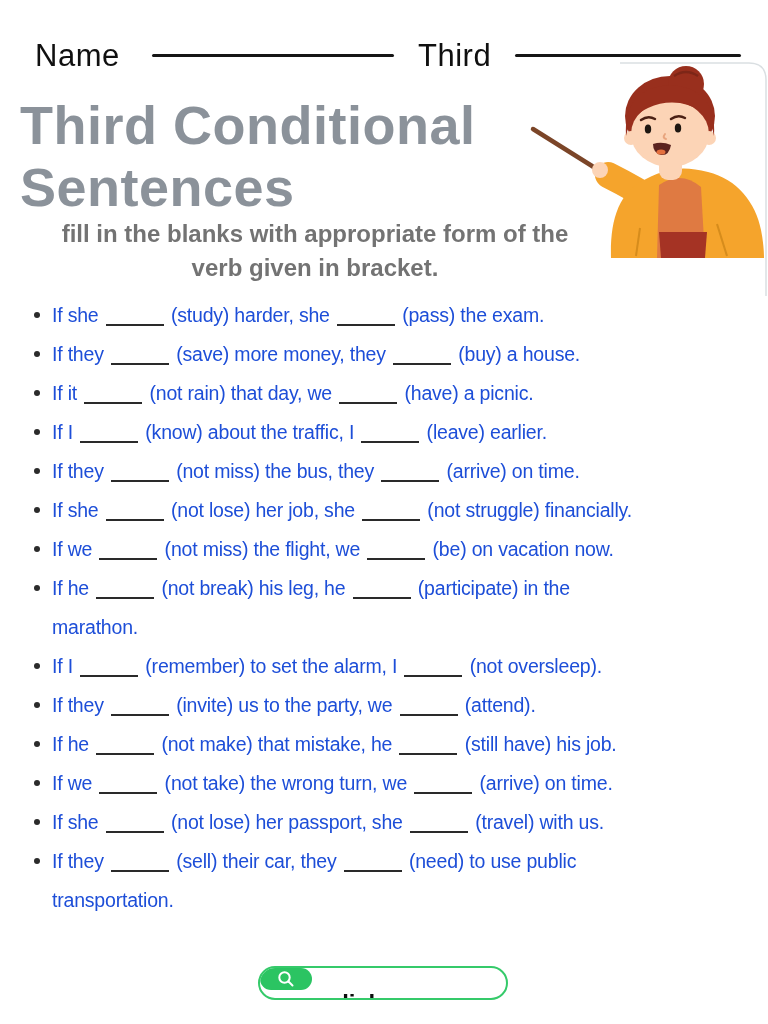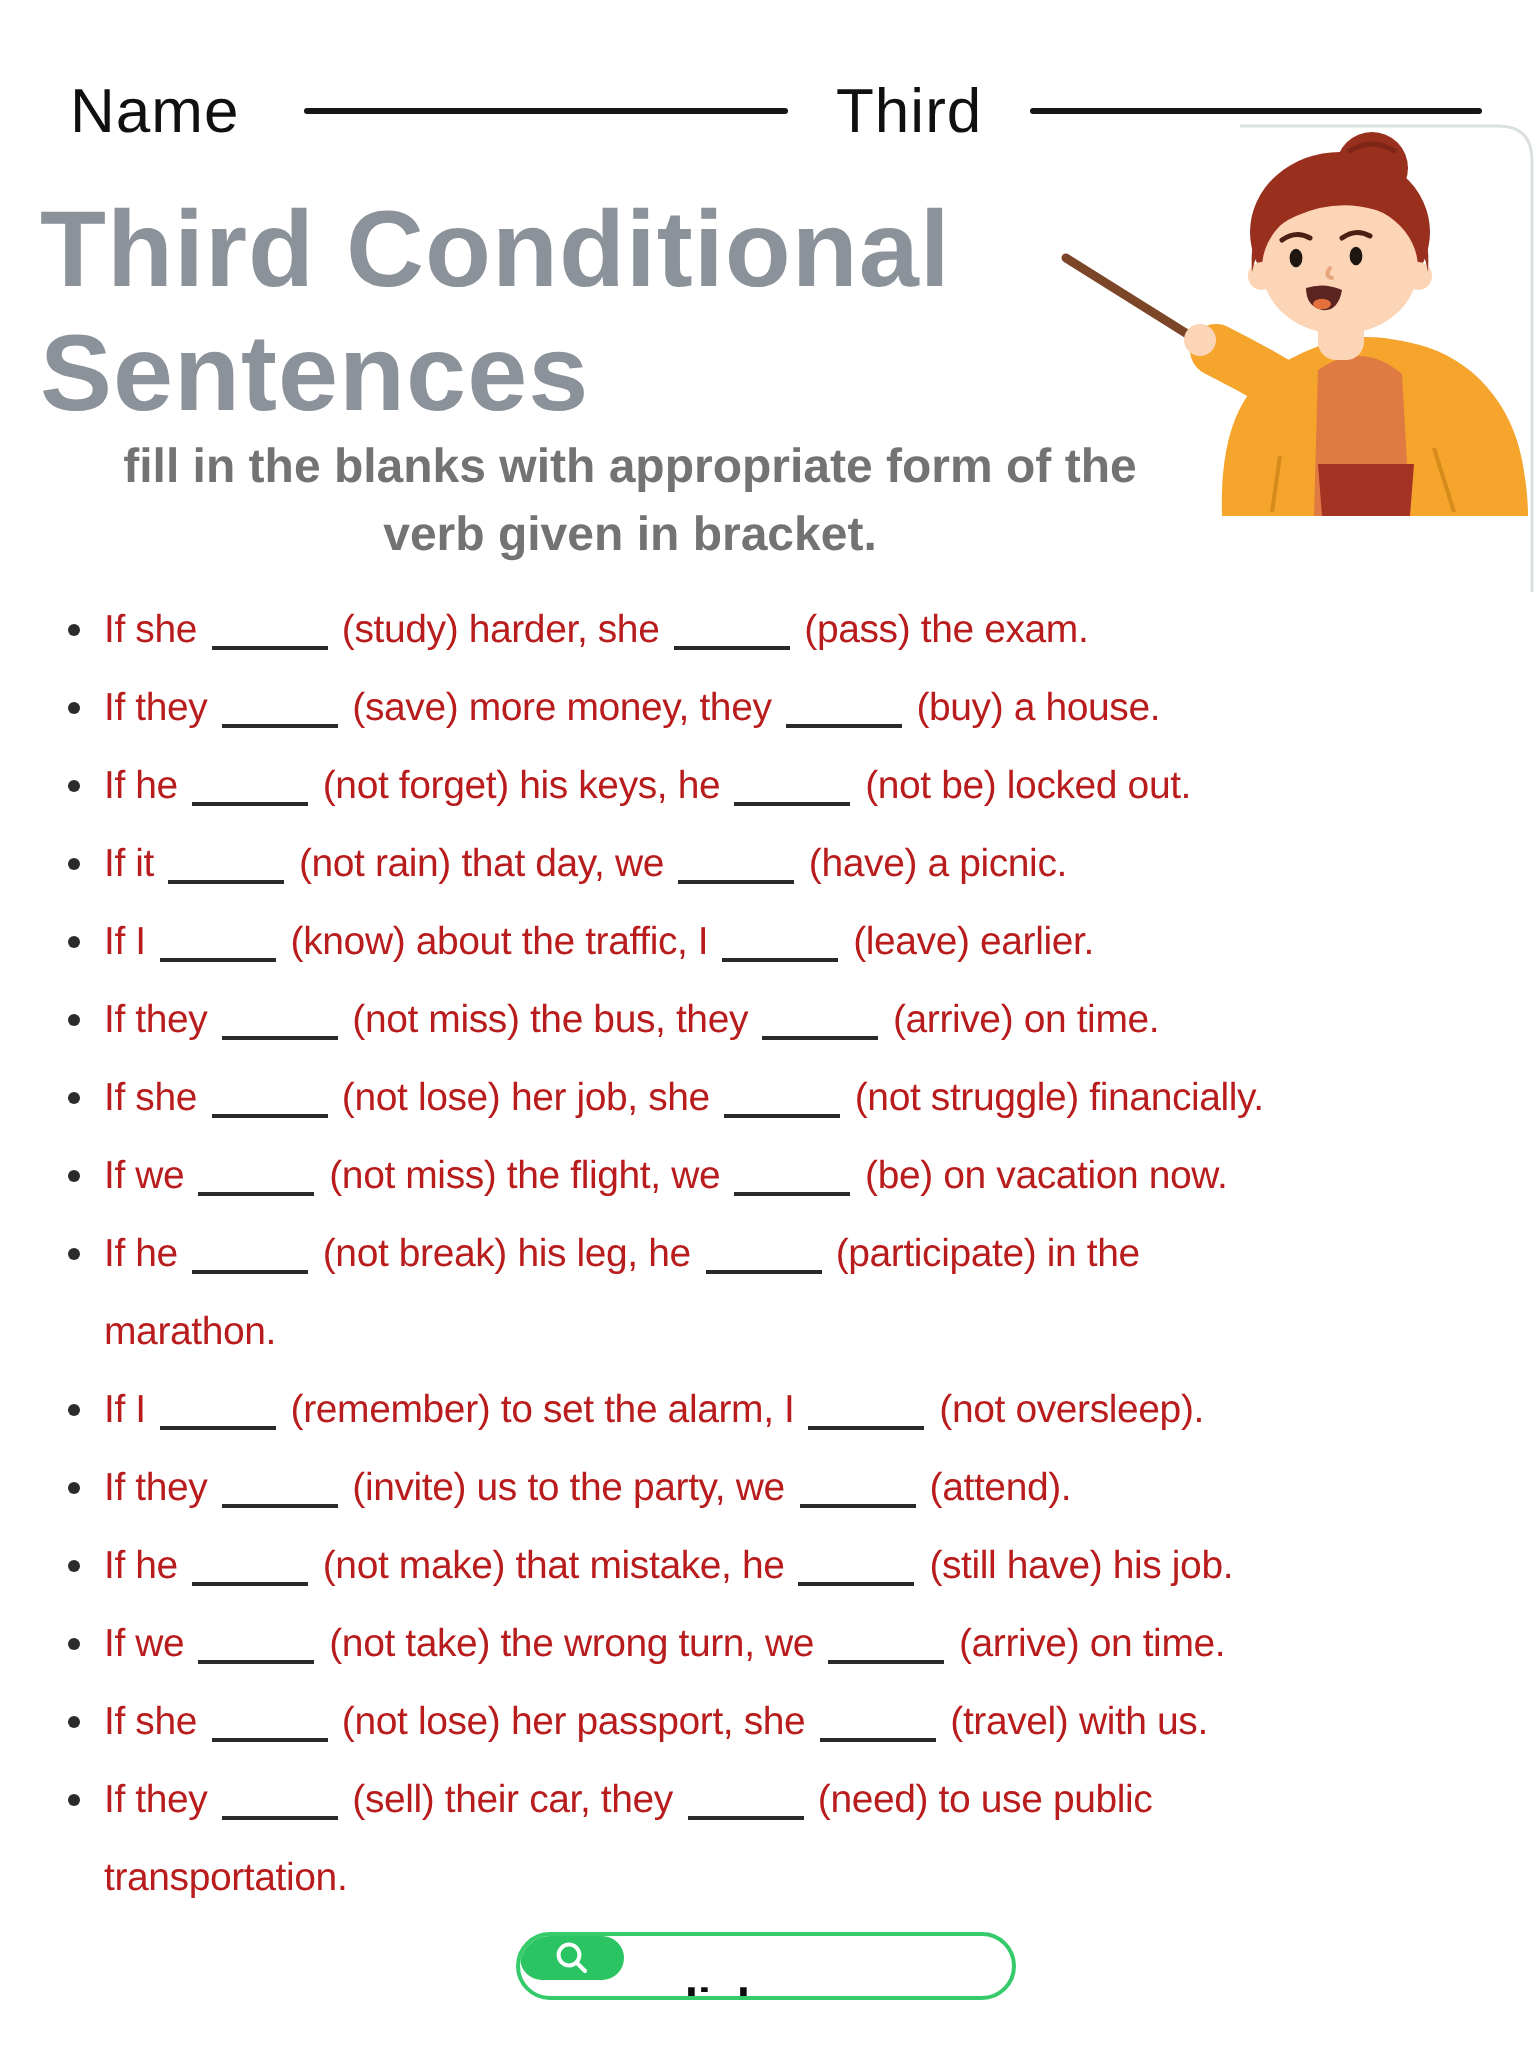--- a/index.html
+++ b/index.html
@@ -18,21 +18,21 @@
   .title{position:absolute;left:20px;top:94px;width:520px;
          font-weight:800;font-size:54px;line-height:62px;color:#8b929a;letter-spacing:.5px;}
 
   
   .instructions{position:absolute;left:25px;top:217px;width:580px;text-align:center;
                 font-weight:700;font-size:24px;line-height:34px;color:#737373;}
 
   
   .list{position:absolute;left:33px;top:296px;width:707px;}
   .sentence{position:relative;padding-left:19px;font-size:19.5px;line-height:39px;
-            color:#b91c1c;letter-spacing:-0.2px;}
+            color:#1d4ed8;letter-spacing:-0.2px;}
   .sentence::before{content:"";position:absolute;left:1px;top:16px;width:6px;height:6px;
             border-radius:50%;background:#2b2b2b;}
   .blank{display:inline-block;width:58px;height:14px;border-bottom:2px solid #2a2a2a;
          margin:0 2px;vertical-align:-4px;}
 
   
   .badge{position:absolute;left:258px;top:966px;width:250px;height:34px;border:2px solid #35ca6a;
          border-radius:19px;background:#ffffff;display:flex;align-items:stretch;box-sizing:border-box;overflow:hidden;flex-direction:column;}
   .badge-icon{width:52px;background:#2bc462;border-radius:15px;display:flex;align-items:center;justify-content:center;flex:none;}
   .badge-text{flex:1;display:flex;align-items:center;justify-content:center;
@@ -101,21 +101,20 @@
 
     <path d="M 145 76 Q 142 80 146 81" stroke="#e8a57e" stroke-width="2" fill="none" stroke-linecap="round"></path>
 
     <path d="M 133 86 Q 142 83 151 87 Q 149 98 141 97 Q 133 95 133 86 Z" fill="#5b2420"></path>
     <ellipse cx="141" cy="94" rx="4.5" ry="2.6" fill="#e4703e"></ellipse>
   </svg>
 
   <div class="list">
       <div class="sentence">If she <span class="blank"></span> (study) harder, she <span class="blank"></span> (pass) the exam.</div>
       <div class="sentence">If they <span class="blank"></span> (save) more money, they <span class="blank"></span> (buy) a house.</div>
-      <div class="sentence">If he <span class="blank"></span> (not forget) his keys, he <span class="blank"></span> (not be) locked out.</div>
       <div class="sentence">If it <span class="blank"></span> (not rain) that day, we <span class="blank"></span> (have) a picnic.</div>
       <div class="sentence">If I <span class="blank"></span> (know) about the traffic, I <span class="blank"></span> (leave) earlier.</div>
       <div class="sentence">If they <span class="blank"></span> (not miss) the bus, they <span class="blank"></span> (arrive) on time.</div>
       <div class="sentence">If she <span class="blank"></span> (not lose) her job, she <span class="blank"></span> (not struggle) financially.</div>
       <div class="sentence">If we <span class="blank"></span> (not miss) the flight, we <span class="blank"></span> (be) on vacation now.</div>
       <div class="sentence">If he <span class="blank"></span> (not break) his leg, he <span class="blank"></span> (participate) in the<br>marathon.</div>
       <div class="sentence">If I <span class="blank"></span> (remember) to set the alarm, I <span class="blank"></span> (not oversleep).</div>
       <div class="sentence">If they <span class="blank"></span> (invite) us to the party, we <span class="blank"></span> (attend).</div>
       <div class="sentence">If he <span class="blank"></span> (not make) that mistake, he <span class="blank"></span> (still have) his job.</div>
       <div class="sentence">If we <span class="blank"></span> (not take) the wrong turn, we <span class="blank"></span> (arrive) on time.</div>

